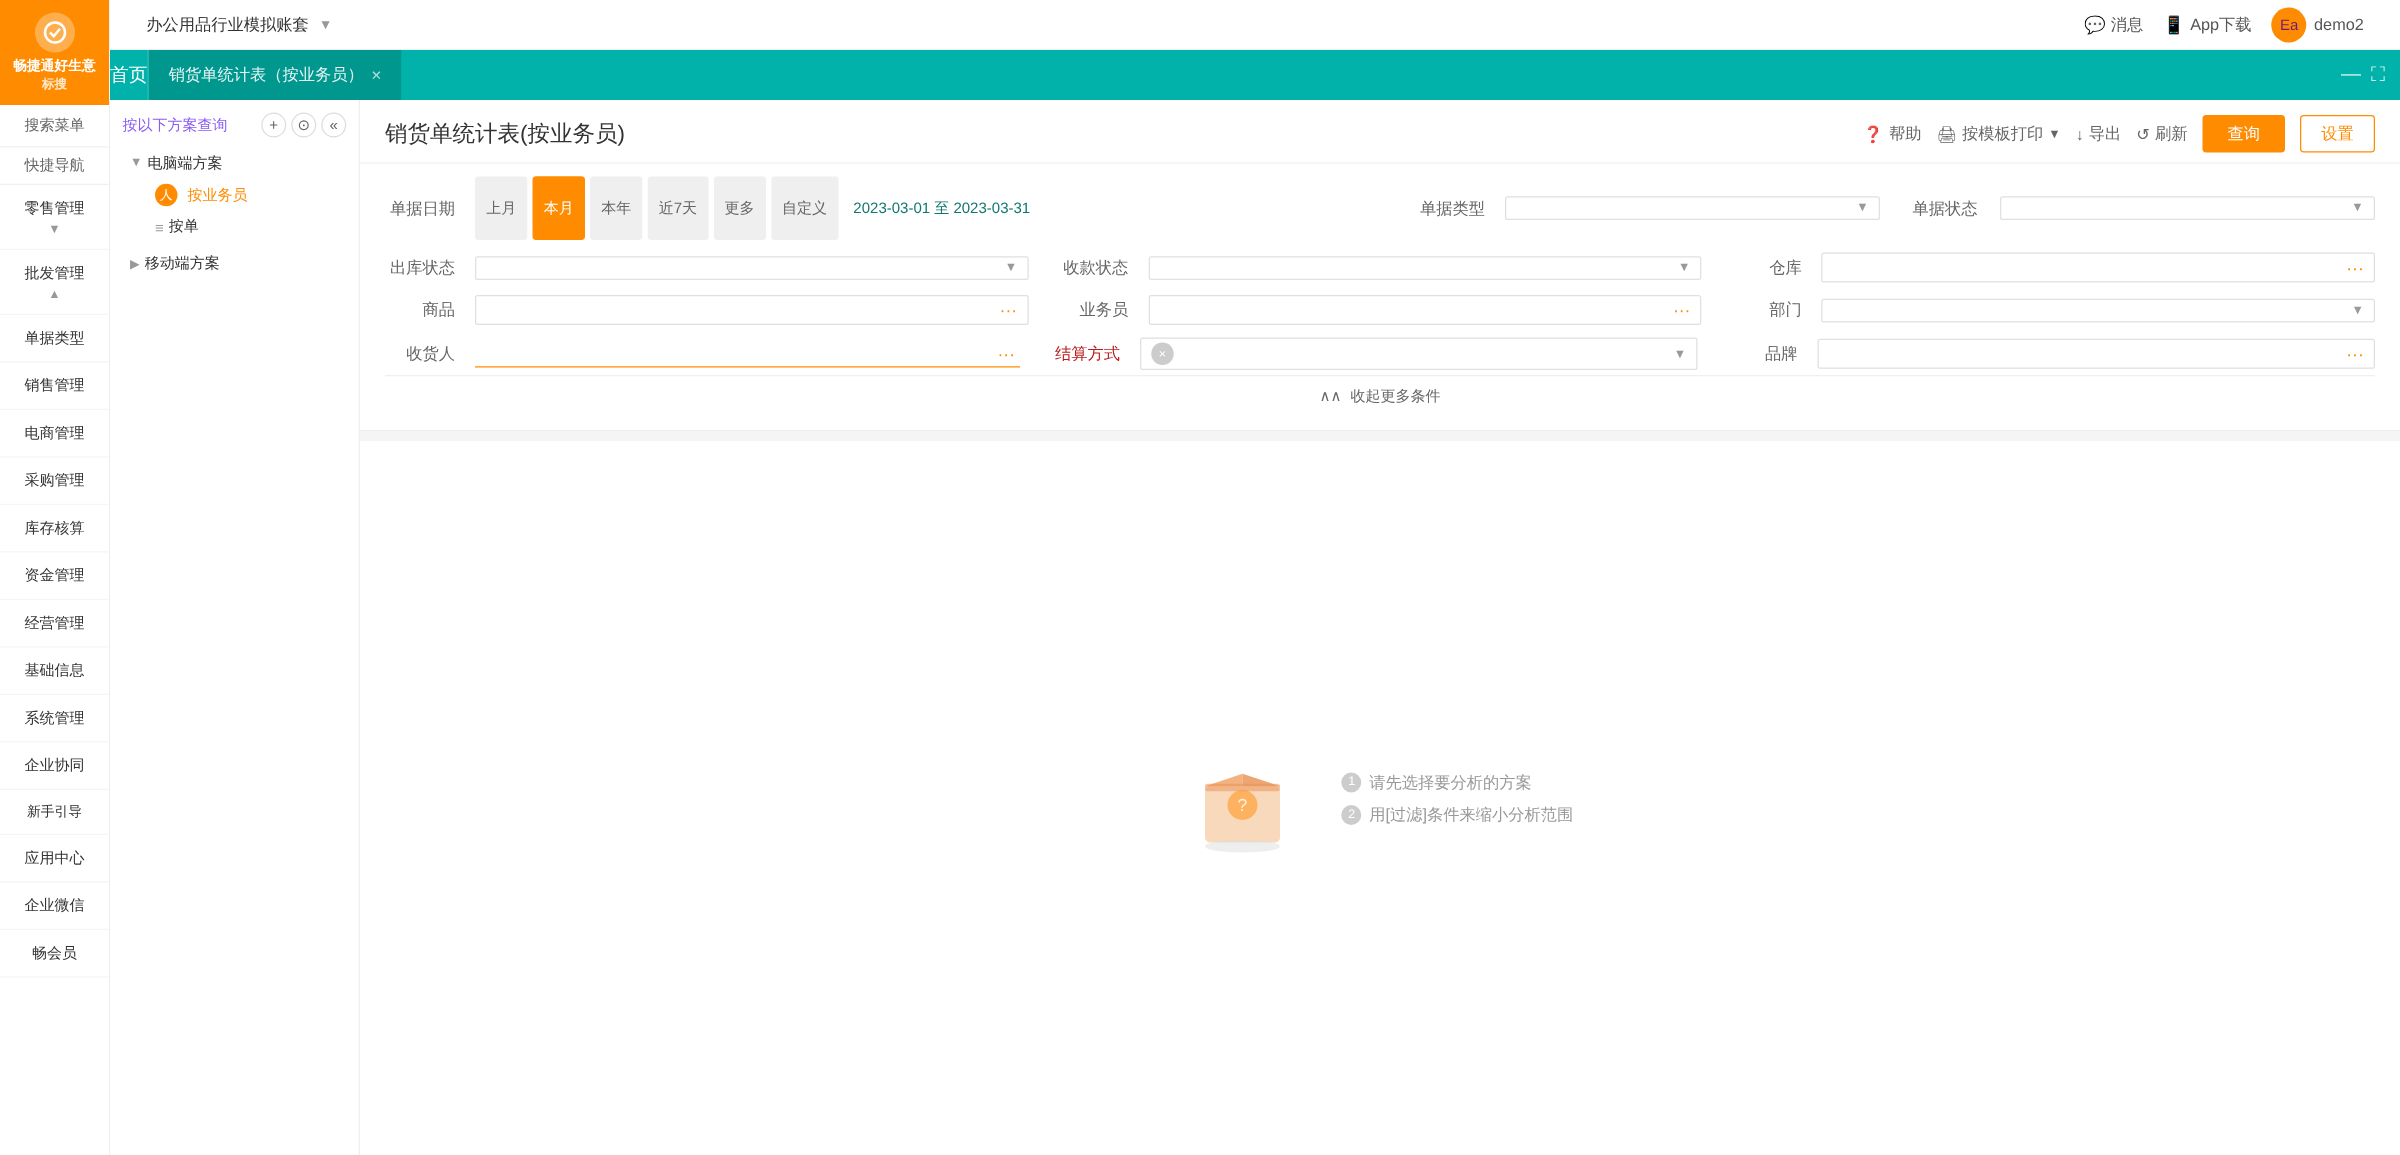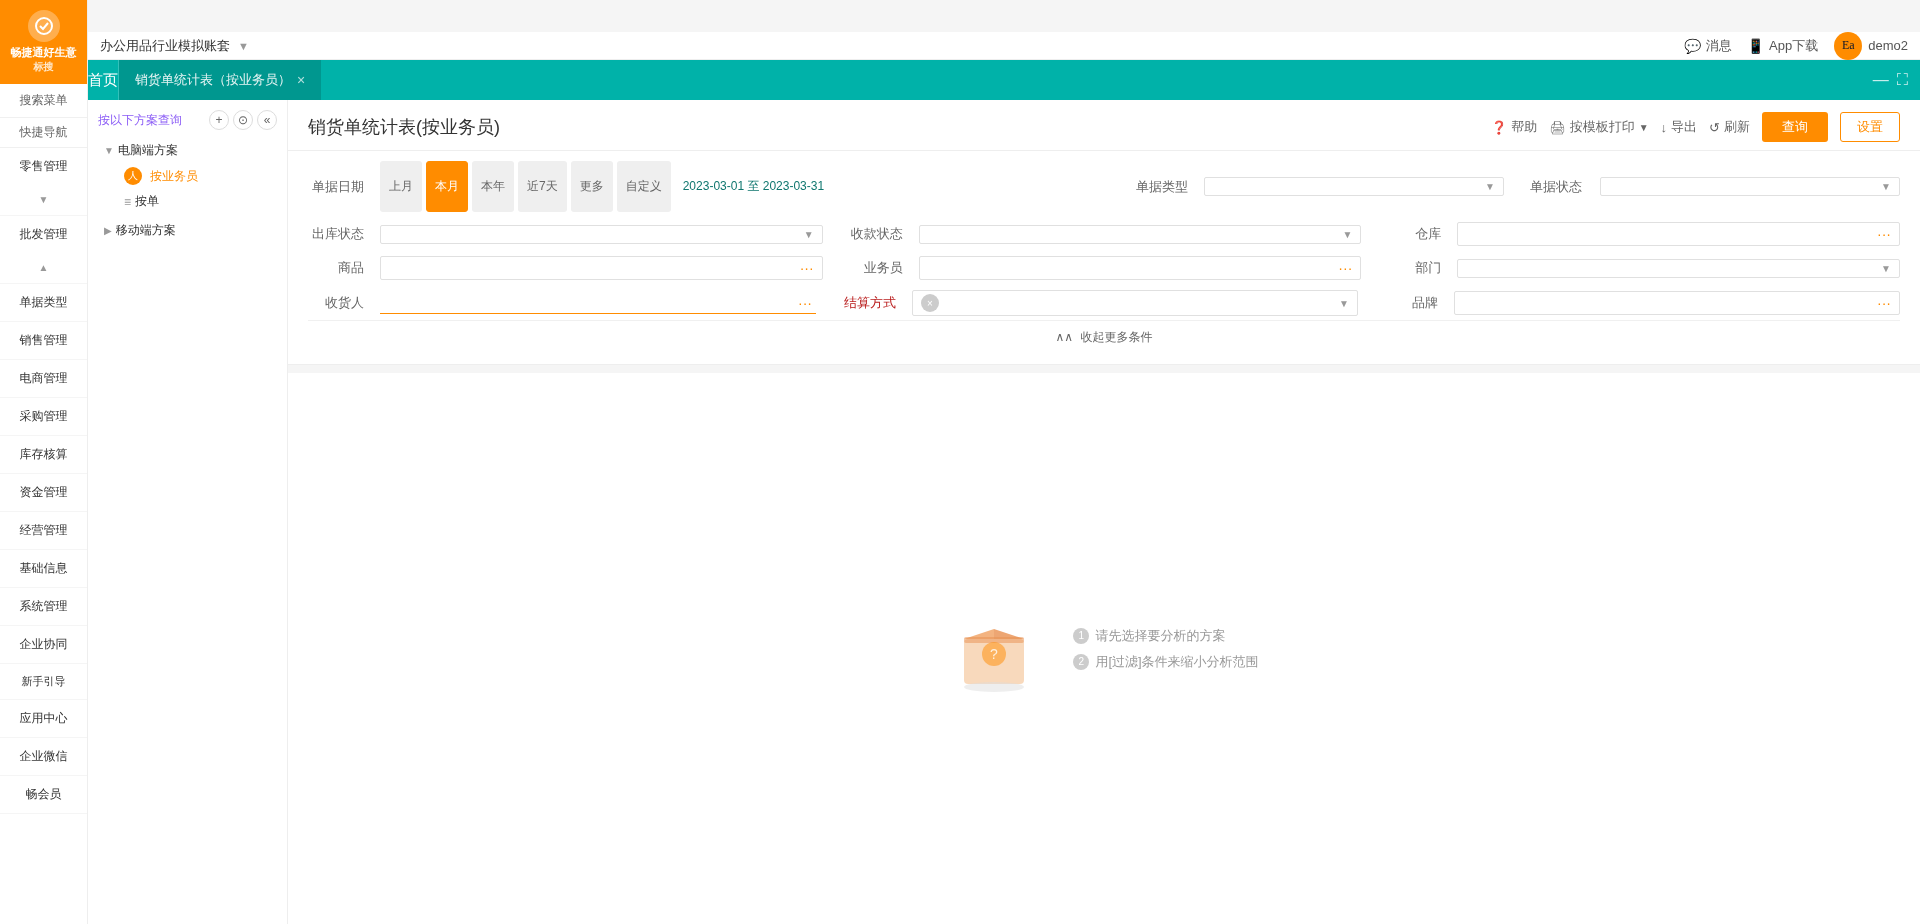--- a/index.html
+++ b/index.html
@@ -61,43 +61,42 @@
     .sidebar-item {
       padding: 10px 5px;
       width: 100%;
       text-align: center;
       color: #333;
       font-size: 12px;
       cursor: pointer;
       display: flex;
       flex-direction: column;
       align-items: center;
-      gap: 19px;
+      gap: 3px;
       border-bottom: 1px solid #f5f5f5;
     }
 
     
     .main-area {
       flex: 1;
       display: flex;
       flex-direction: column;
       overflow: hidden;
     }
 
     
     .topbar {
       background: #fff;
-      height: 28px;
-      display: flex;
-      align-items: center;
-      padding: 0 12px;
+      height: 40px;
+      display: flex;
+      align-items: center;
+      padding: 0 29px;
       border-bottom: 1px solid #eee;
       justify-content: space-between;
       flex-shrink: 0;
-      margin-top: 32px;
     }
     .topbar-left {
       display: flex;
       align-items: center;
       gap: 8px;
       font-size: 13px;
       color: #333;
     }
     .topbar-dropdown {
       color: #999;
@@ -111,23 +110,22 @@
       color: #555;
     }
     .topbar-right .user-avatar {
       width: 28px;
       height: 28px;
       border-radius: 50%;
       background: #ff8c00;
       display: flex;
       align-items: center;
       justify-content: center;
-      color: #0f172a;
-      font-size: 12px;
-      font-family: Liberation Serif, serif;
+      color: #701a75;
+      font-size: 12px;
     }
 
     
     .tab-bar {
       background: #00b2a9;
       height: 40px;
       display: flex;
       align-items: center;
       flex-shrink: 0;
     }

